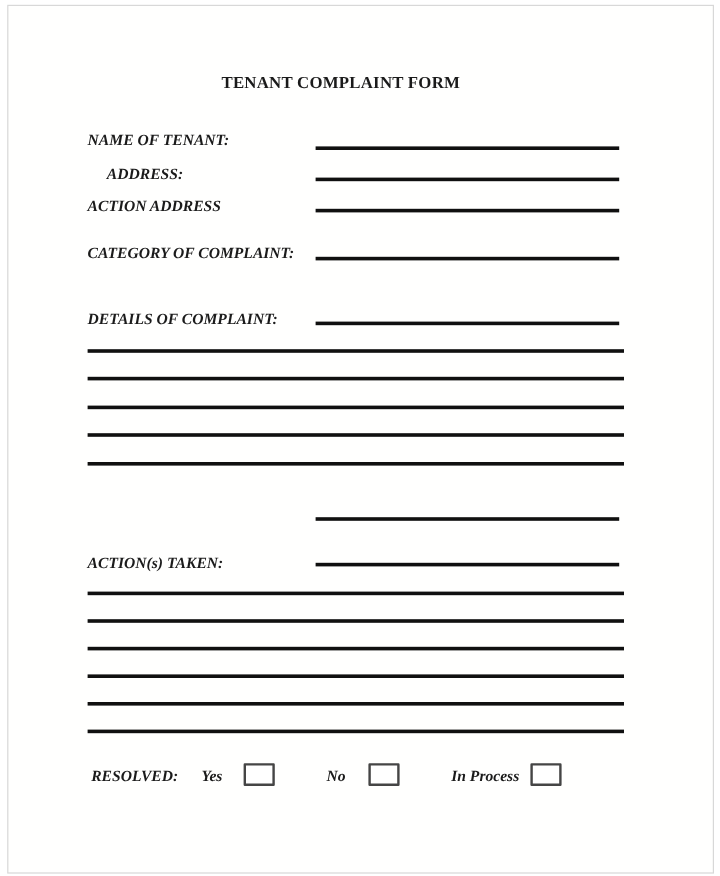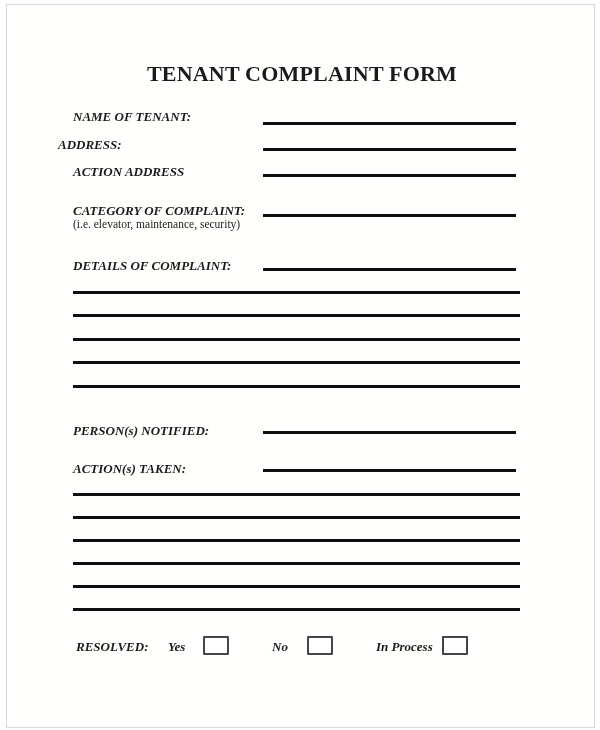--- a/index.html
+++ b/index.html
@@ -12,23 +12,23 @@
     overflow: hidden;
   }
   .sheet { position: absolute; inset: 0; }
   .page-border {
     position: absolute; left: 6px; top: 4px;
     width: 587px; height: 722px;
     border: 1px solid var(--page-border, #d8d8d8);
     background: #fffffe;
   }
   .title {
-    position: absolute; left: 18px; top: 63px; width: 568px;
+    position: absolute; left: 0; top: 63px; width: 568px;
     text-align: center;
-    font-weight: bold; font-size: 22px; line-height: 1;
+    font-weight: bold; font-size: 14px; line-height: 1;
     letter-spacing: 0.2px;
   }
   .label {
     position: absolute;
     font-weight: bold; font-size: 13px; line-height: 1;
     white-space: nowrap;
     font-style: italic;
   }
   .hint {
     position: absolute;
@@ -59,41 +59,39 @@
 <body>
 
 <div class="sheet">
   <div class="page-border"></div>
 
   <div class="title">TENANT COMPLAINT FORM</div>
 
   <div class="label" style="left:73px; top:110px">NAME OF TENANT:</div>
   <div class="line short" style="left:263px; top:122px"></div>
 
-  <div class="label" style="left:58px; top:138px">ADDRESS:</div>
+  <div class="label" style="left:89px; top:138px">ADDRESS:</div>
   <div class="line short" style="left:263px; top:148px"></div>
 
   <div class="label" style="left:73px; top:165px">ACTION ADDRESS</div>
   <div class="line short" style="left:263px; top:174px"></div>
 
   <div class="label" style="left:73px; top:204px">CATEGORY OF COMPLAINT:</div>
-  <div class="hint" style="left:73px; top:219px">(i.e. elevator, maintenance, security)</div>
   <div class="line short" style="left:263px; top:214px"></div>
 
   <div class="label" style="left:73px; top:259px">DETAILS OF COMPLAINT:</div>
   <div class="line short" style="left:263px; top:268px"></div>
   <div class="rule-block" style="left:73px; top:291px; height:98px">
       <div class="rule" style="top: 0px;"></div>
       <div class="rule" style="top: 23.4px;"></div>
       <div class="rule" style="top: 46.8px;"></div>
       <div class="rule" style="top: 70.2px;"></div>
       <div class="rule" style="top: 93.6px;"></div>
     </div>
 
-  <div class="label" style="left:73px; top:424px">PERSON(s) NOTIFIED:</div>
   <div class="line short" style="left:263px; top:431px"></div>
 
   <div class="label" style="left:73px; top:462px">ACTION(s) TAKEN:</div>
   <div class="line short" style="left:263px; top:469px"></div>
   <div class="rule-block" style="left:73px; top:493px; height:118px">
       <div class="rule" style="top: 0px;"></div>
       <div class="rule" style="top: 23px;"></div>
       <div class="rule" style="top: 46px;"></div>
       <div class="rule" style="top: 69px;"></div>
       <div class="rule" style="top: 92px;"></div>

